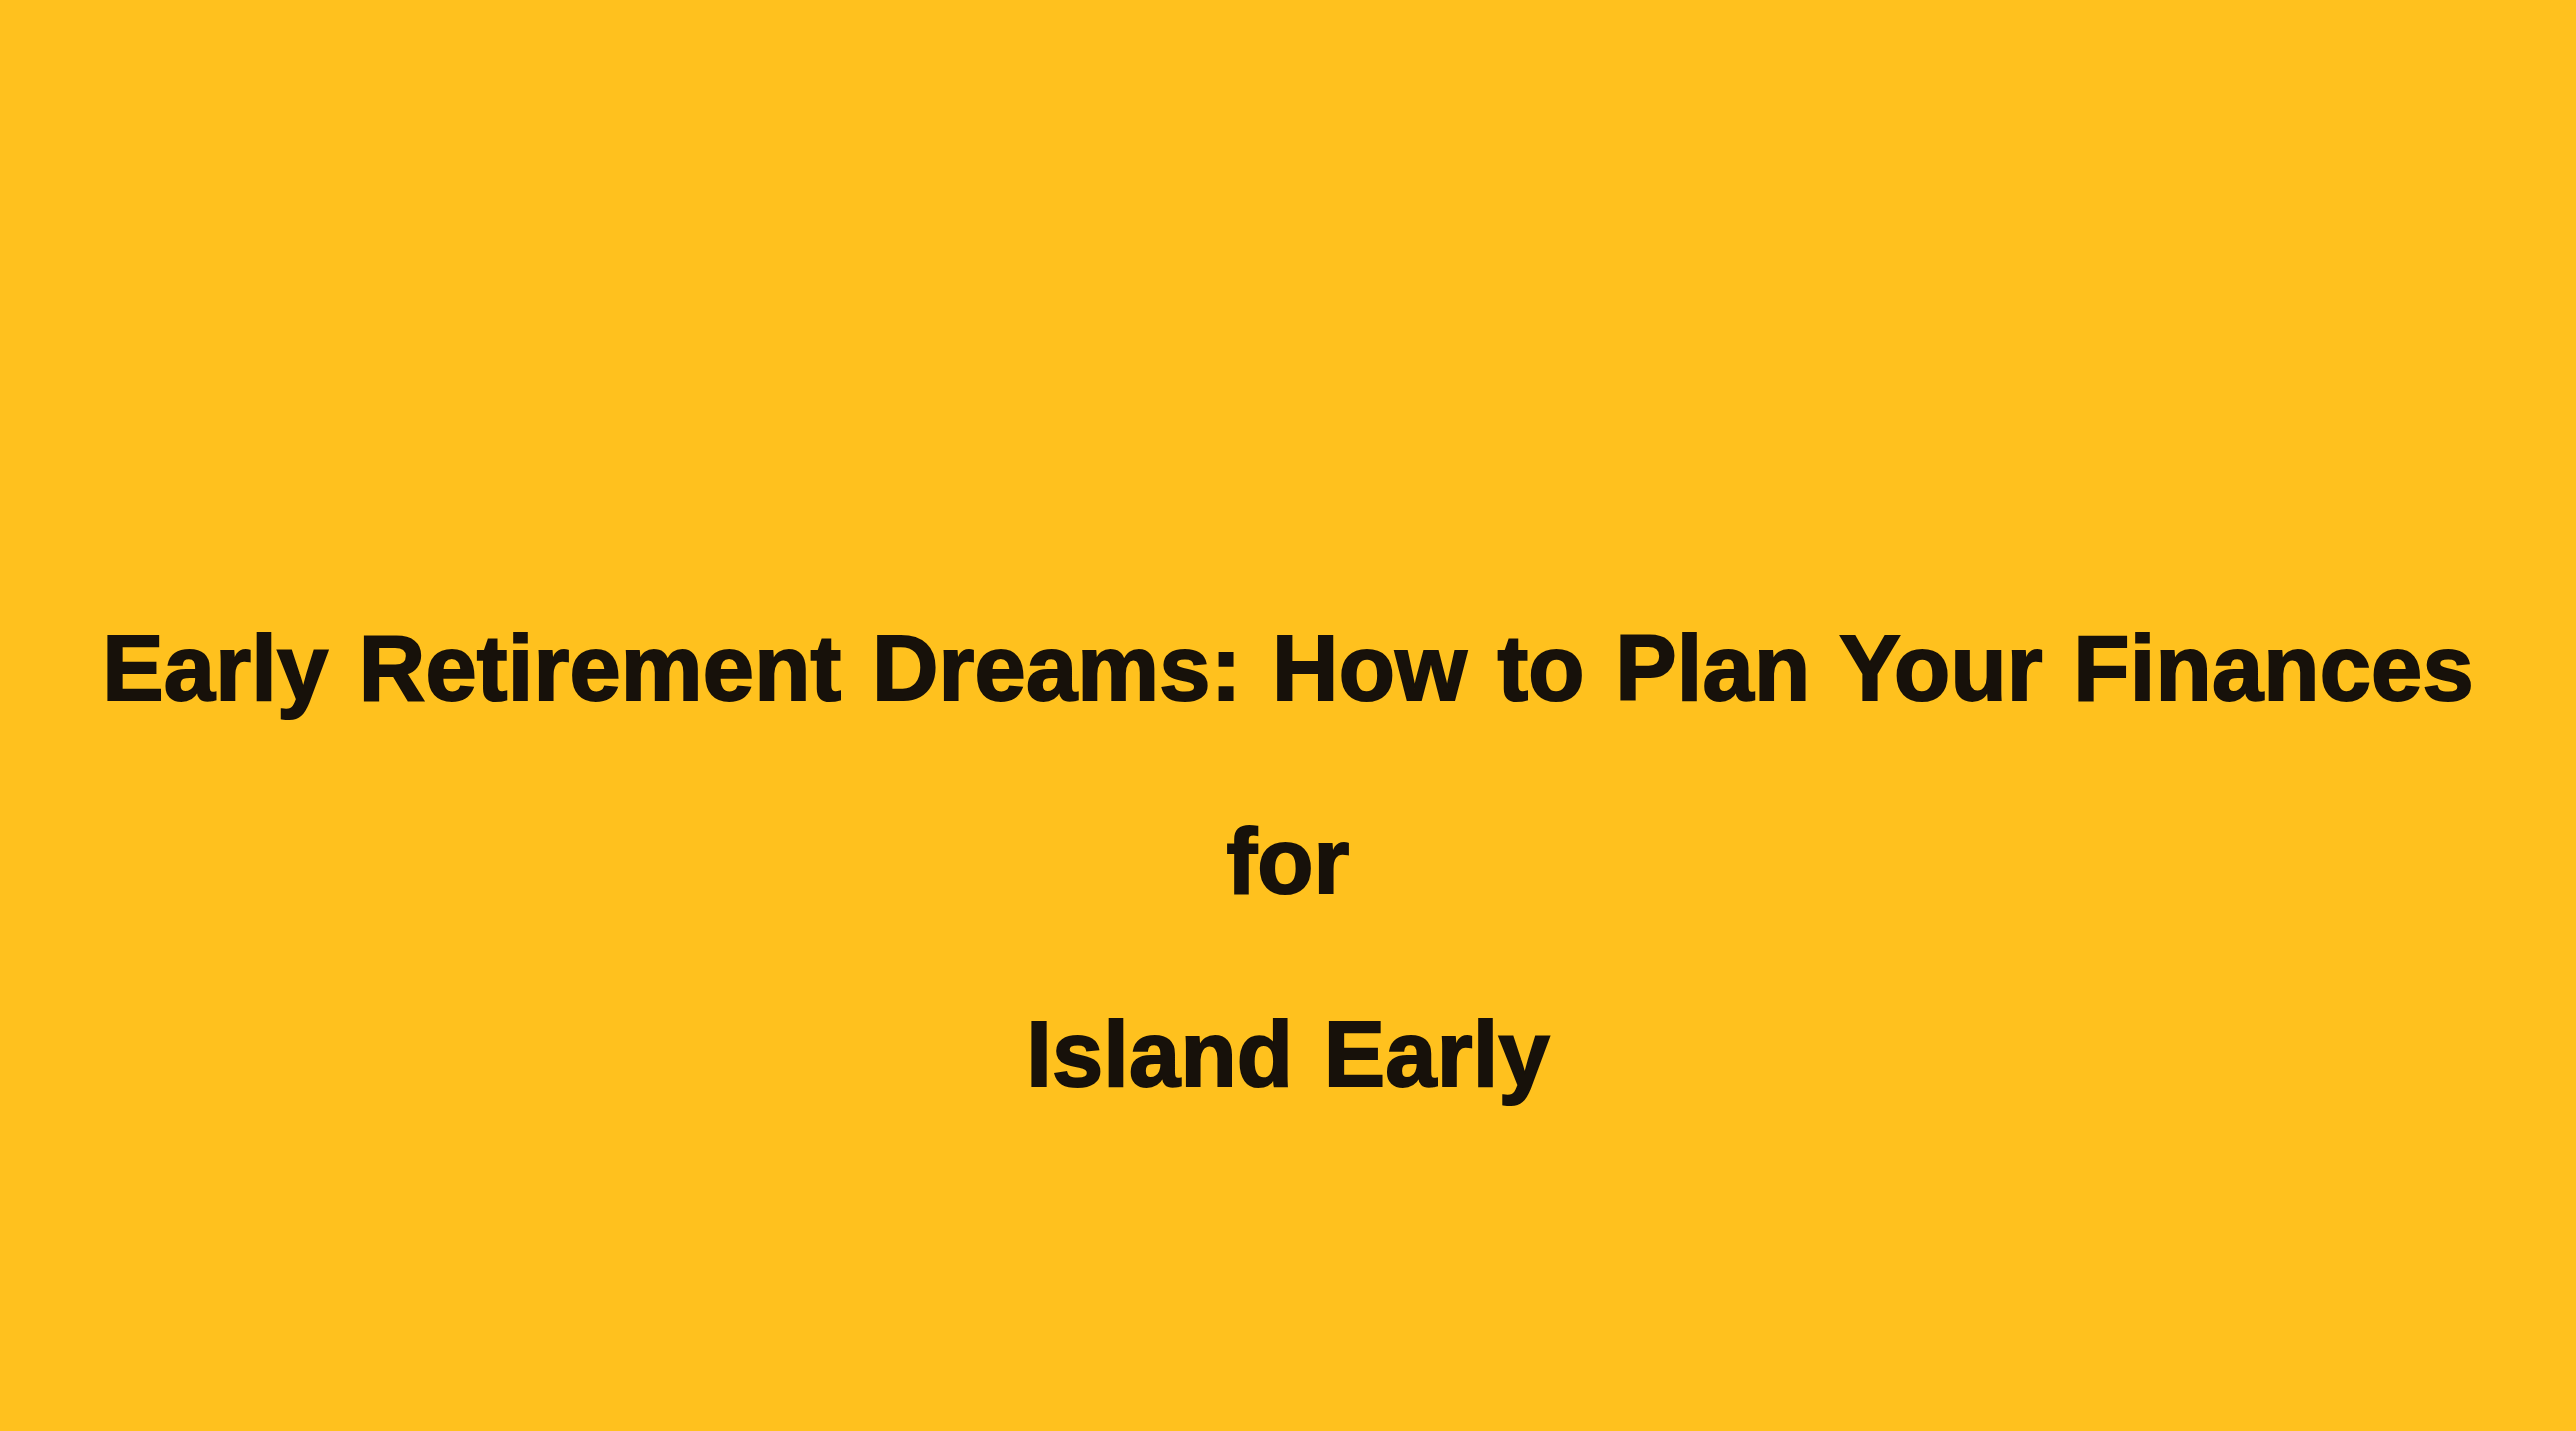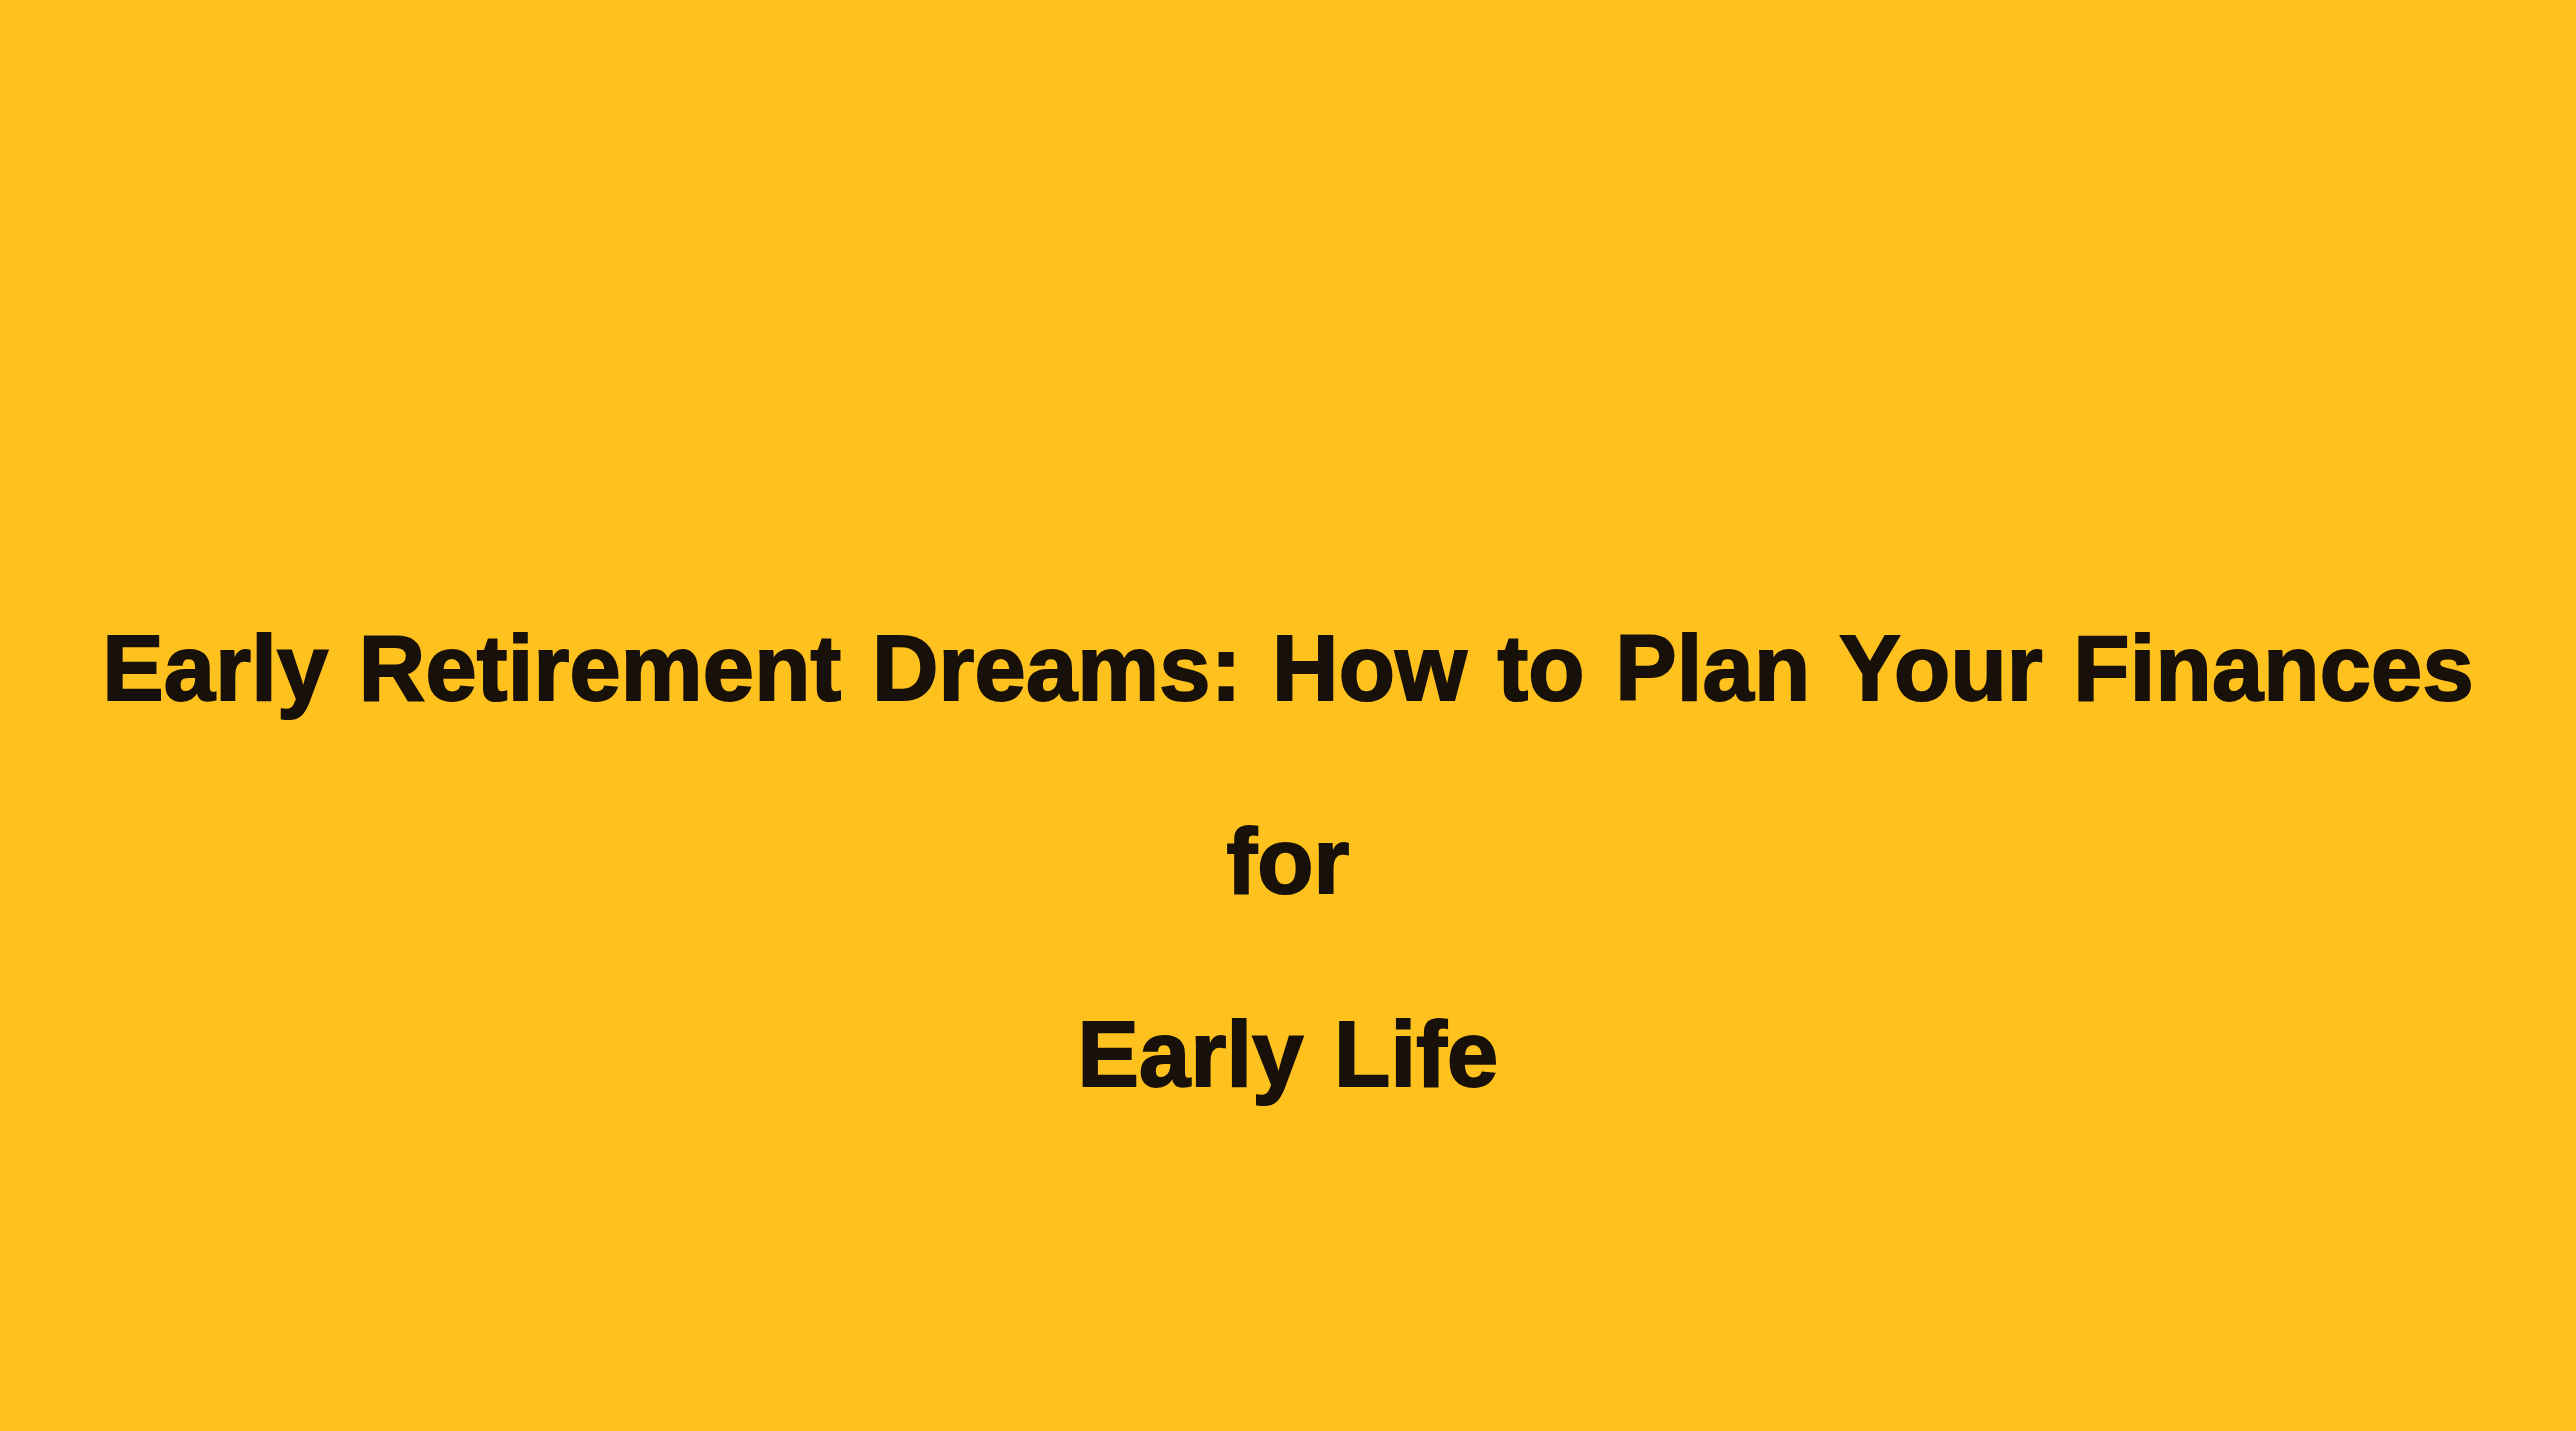--- a/index.html
+++ b/index.html
@@ -62,18 +62,18 @@
     overflow: hidden;
   }
 </style>
 </head>
 <body>
 
 <div class="banner">
 
   <div class="headline-block">
 
-    <h1 class="headline"><span>Early Retirement Dreams: How to Plan Your Finances for</span><span class="line-break"><br></span><span>Early Life</span></h1>
+    <h1 class="headline"><span>Early Retirement Dreams: How to Plan Your Finances for</span><span class="line-break"><br></span><span>Island Early</span></h1>
 
   </div>
 
 </div>
 
 
 </body></html>

